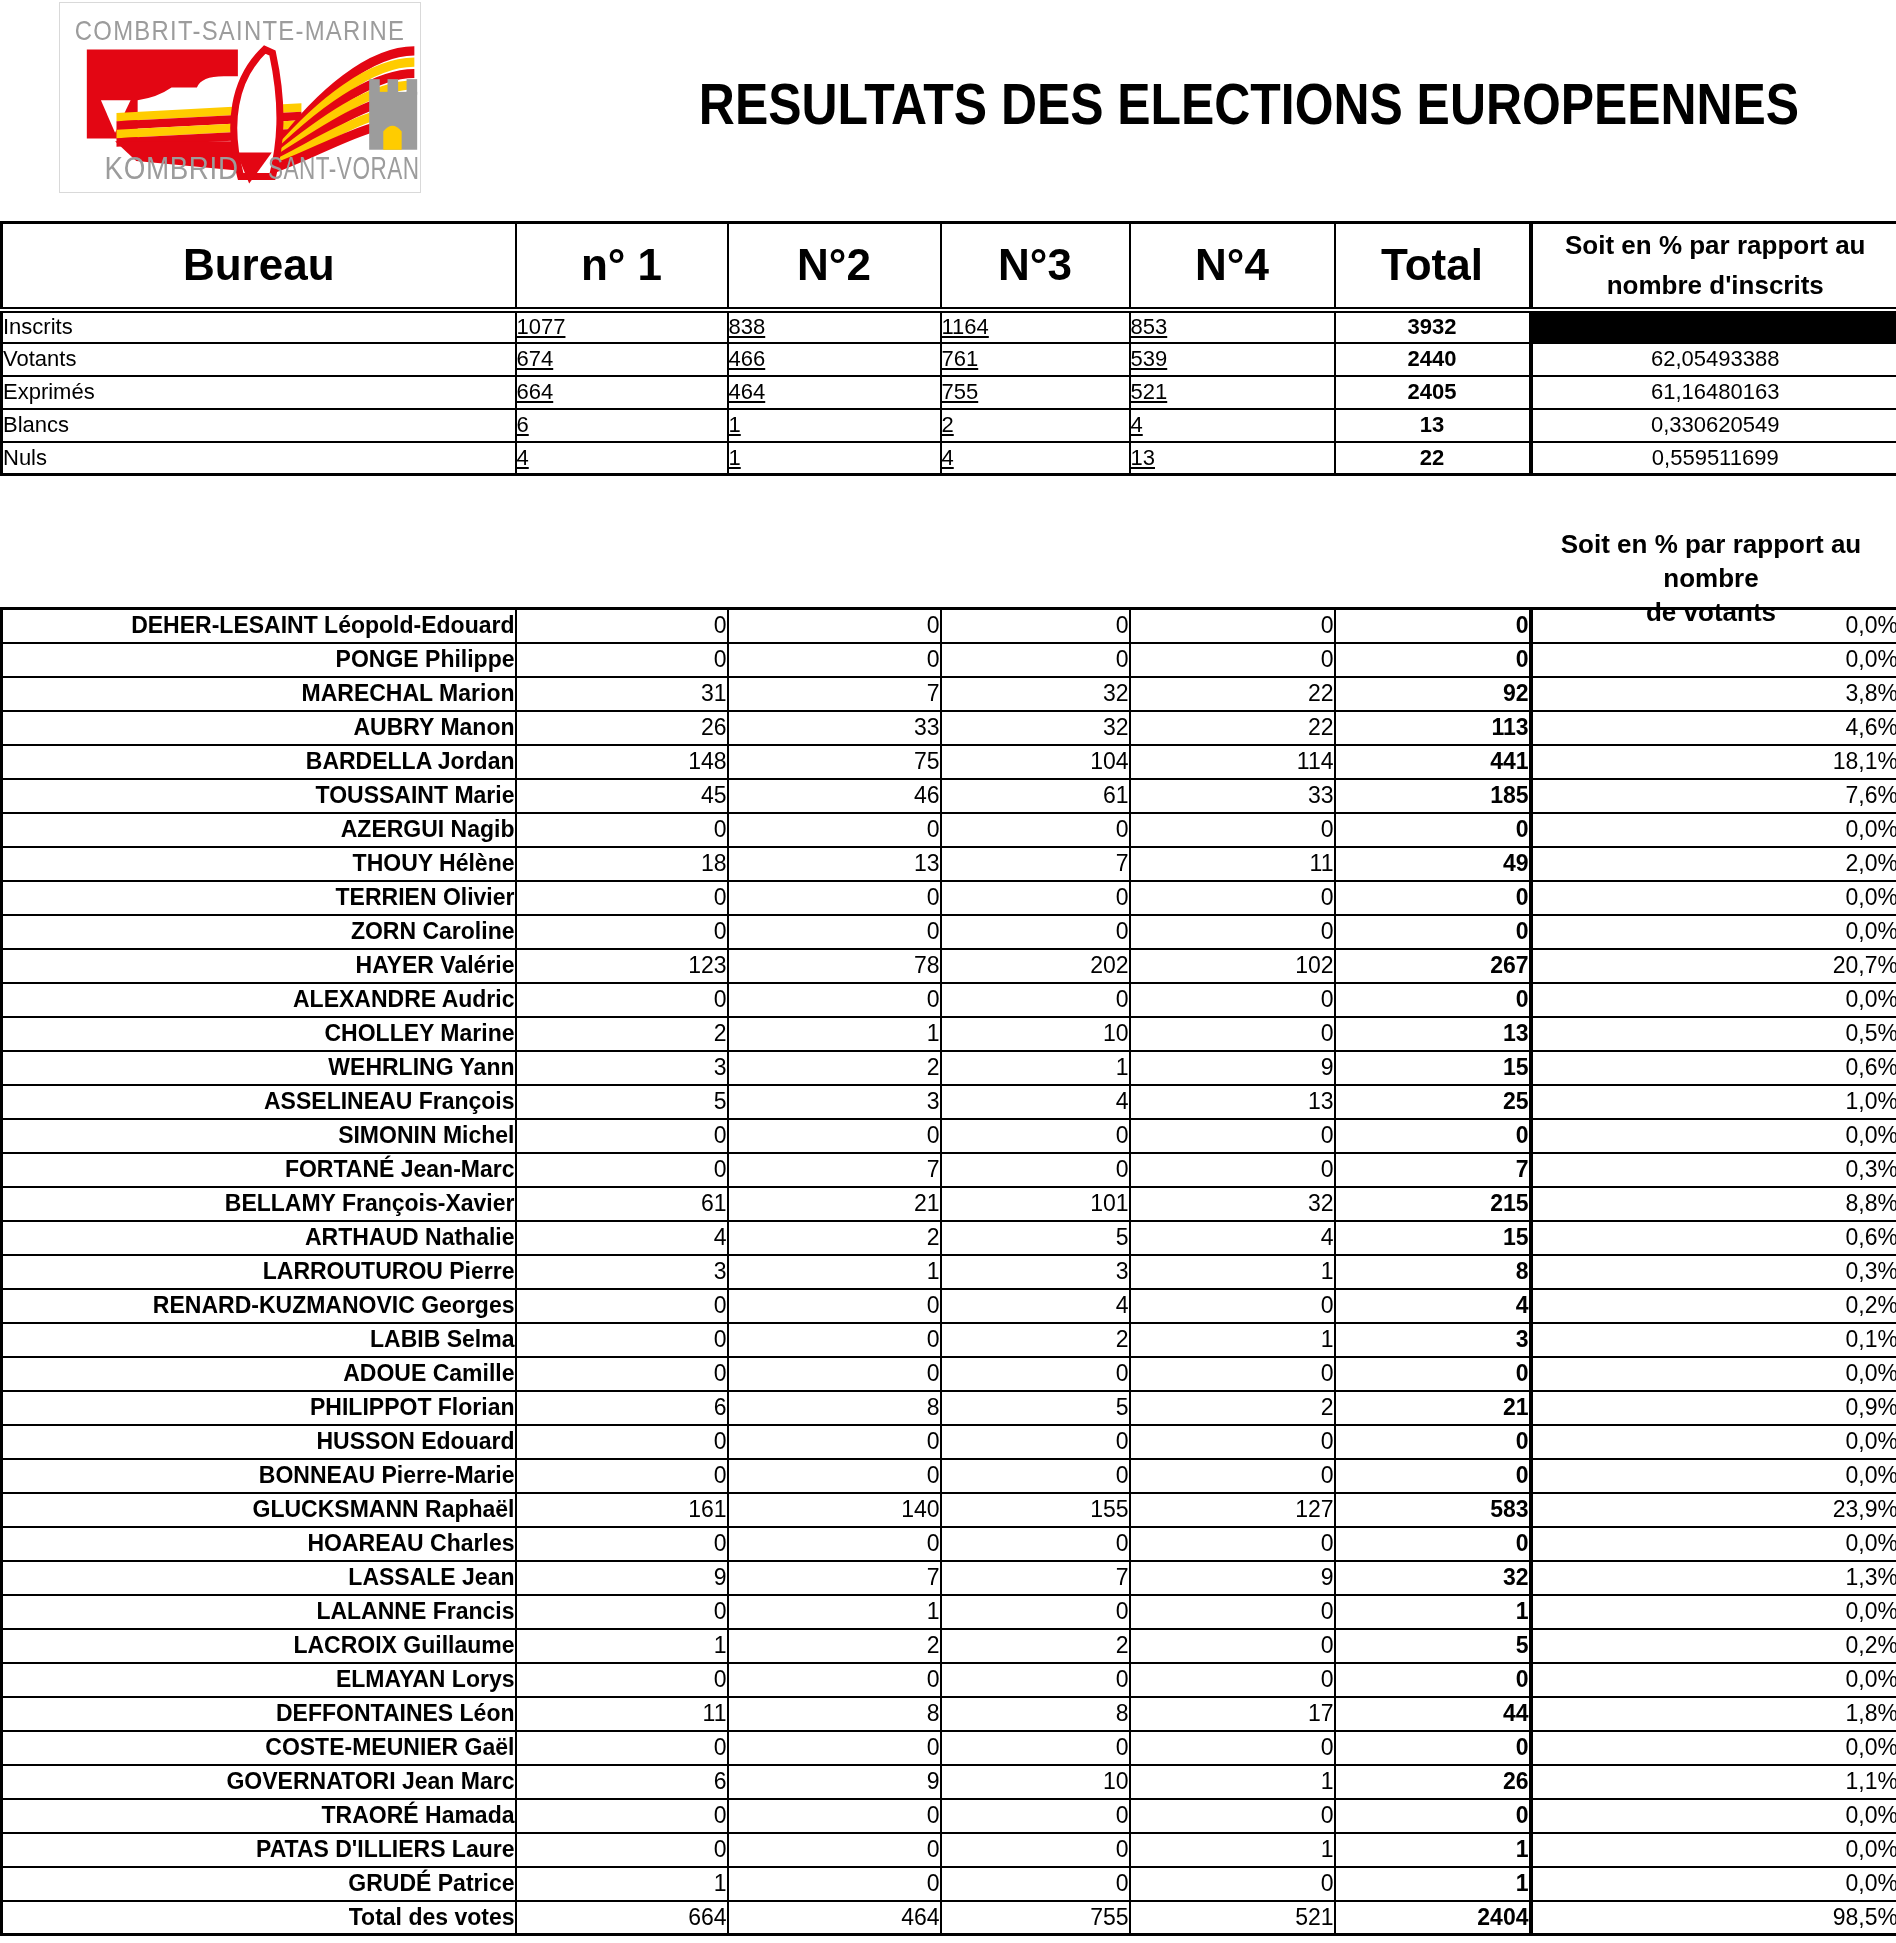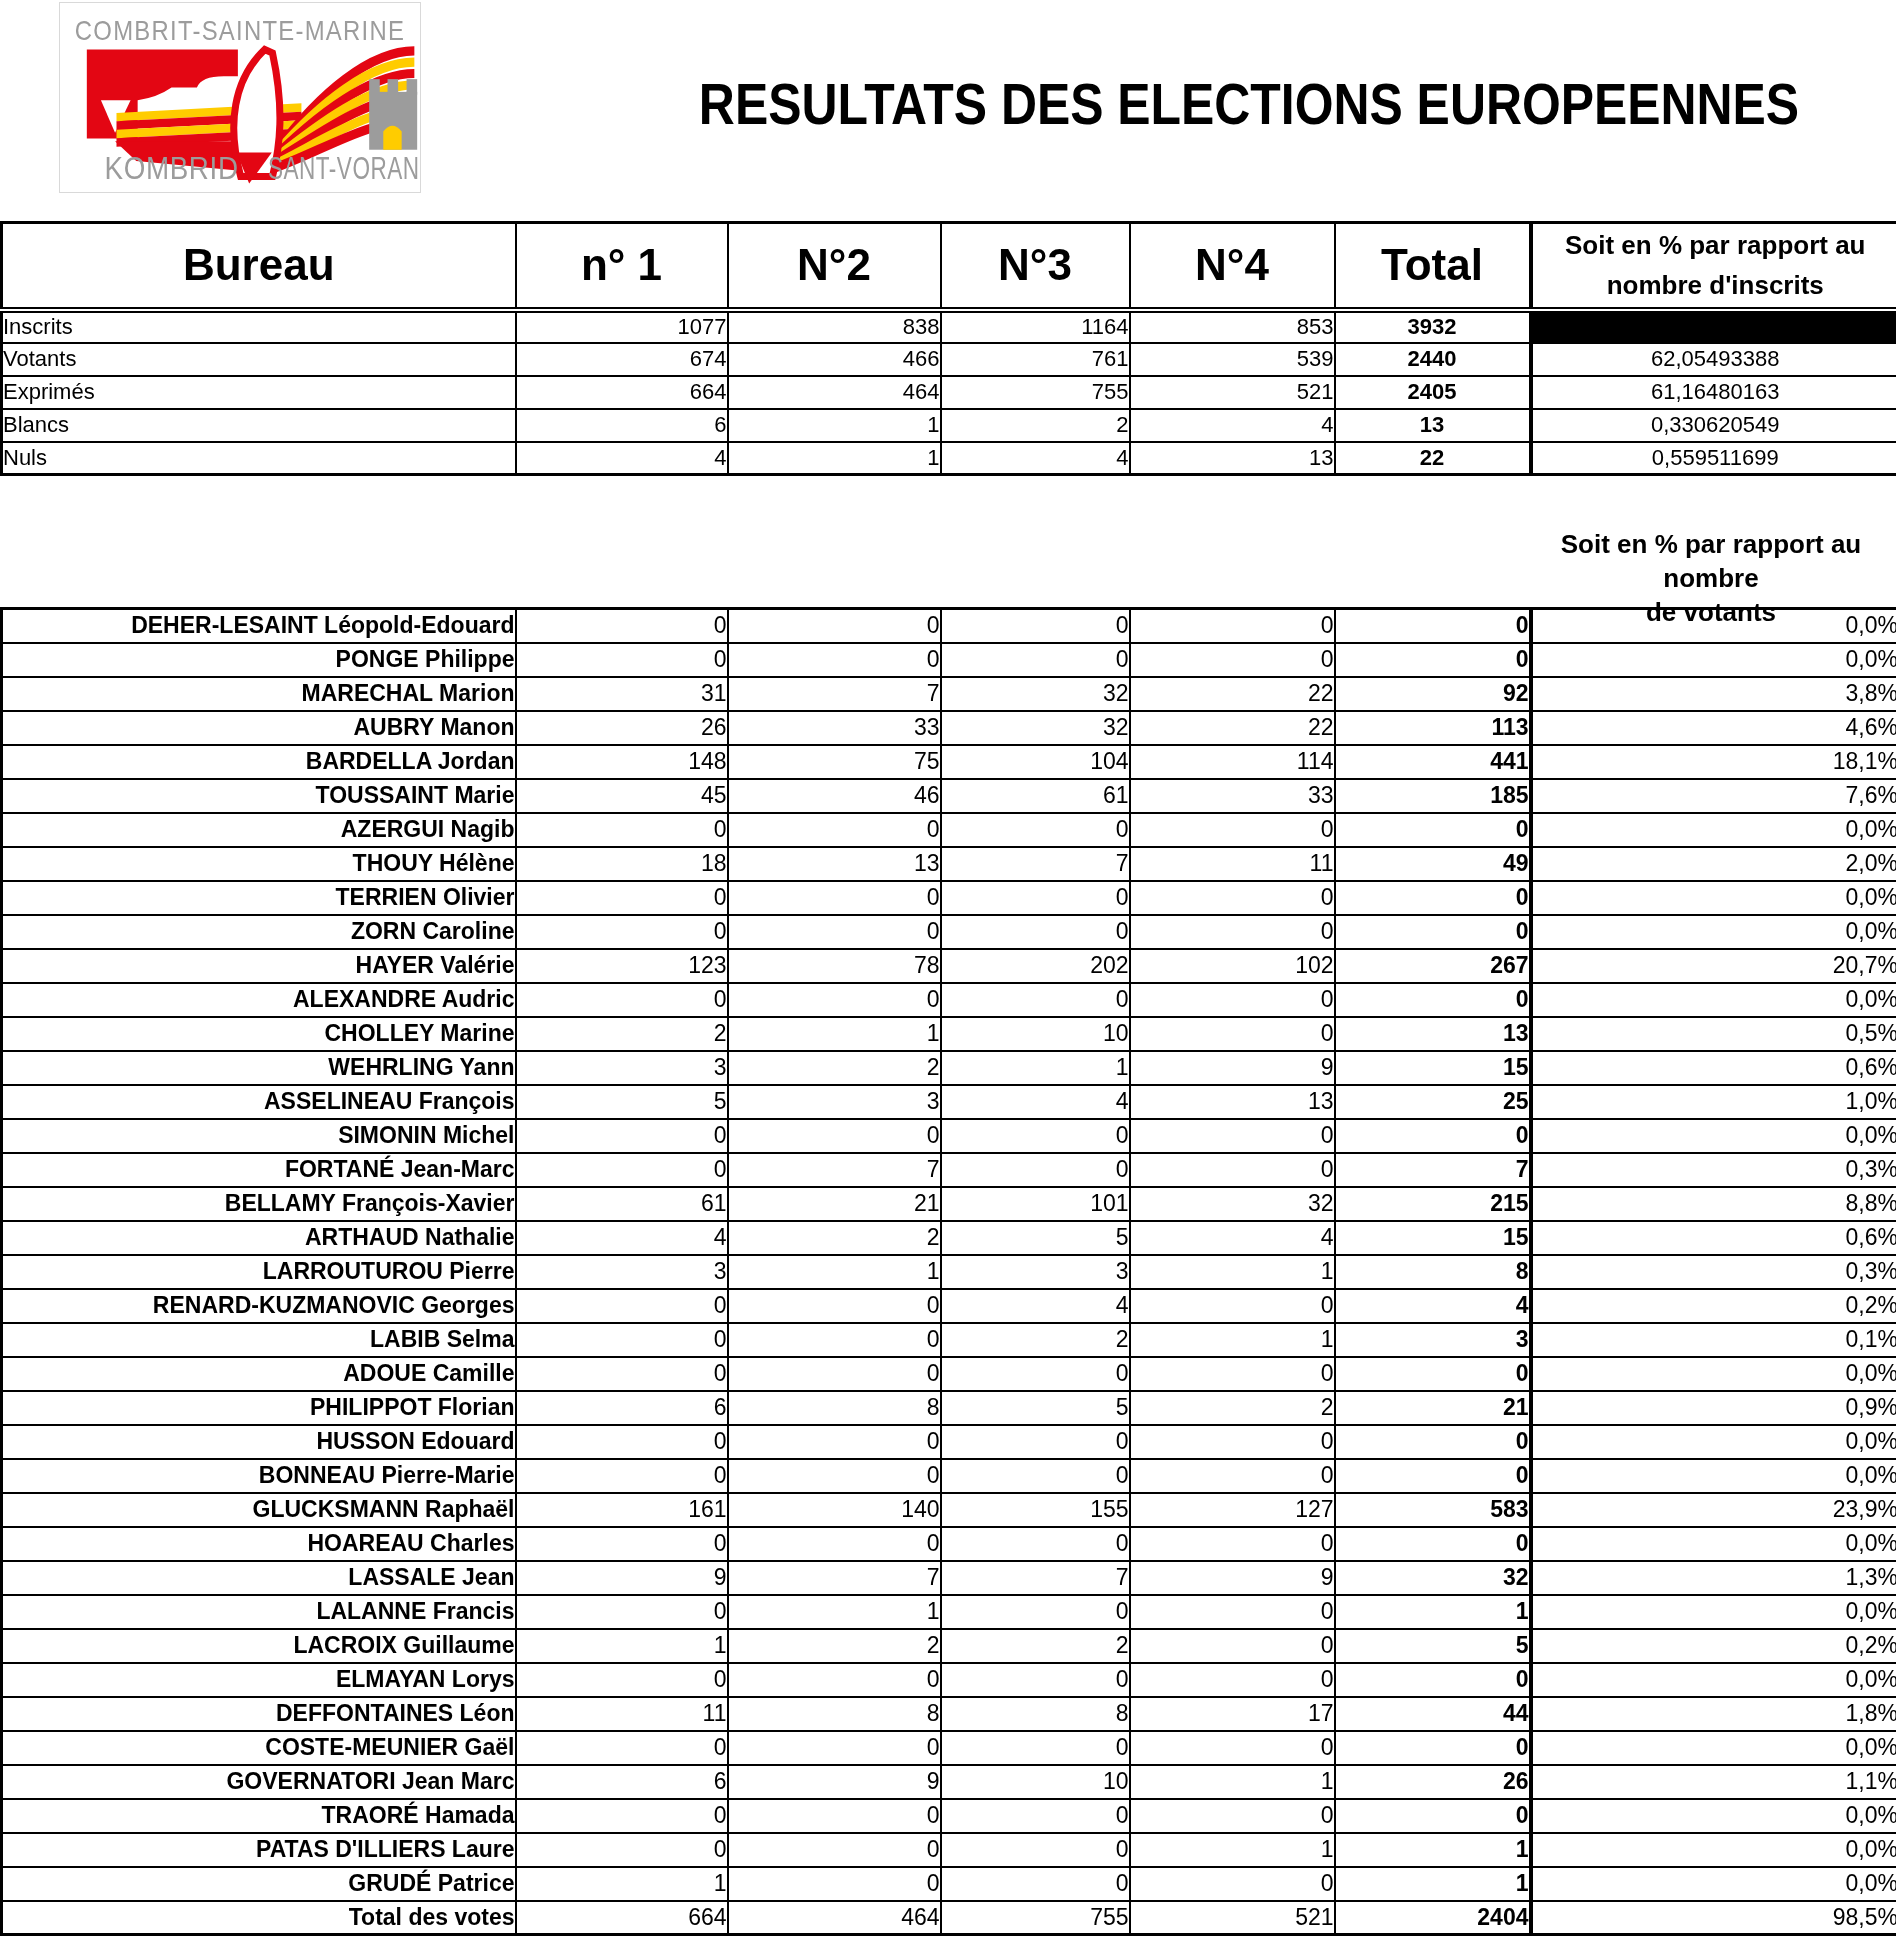--- a/index.html
+++ b/index.html
@@ -48,21 +48,21 @@
   #summary-table thead th{
     font-size:44px;font-weight:bold;text-align:center;white-space:normal;
   }
   #summary-table thead th.pct-col{font-size:26px;line-height:1.55;}
   #summary-table tbody tr{height:33px;}
   #summary-table thead th{border-bottom:6px double #000;}
   #results-table tbody tr{height:34px;}
 
   .lbl{font-weight:normal;font-size:22px;text-align:left;padding-left:6px;}
   .name{font-weight:bold;font-size:23px;text-align:right;padding-left:6px;}
-  .num{font-size:22px;text-align:right;padding-right:6.8px;font-weight:normal;}
+  .num{font-size:22px;text-align:left;padding-right:6.8px;font-weight:normal;text-decoration:underline;}
   .numr{font-size:23px;text-align:right;padding-right:6.8px;font-weight:normal;}
   .tot{font-size:22px;text-align:center;padding-right:6.8px;font-weight:bold;}
   .totr{font-size:23px;text-align:right;padding-right:6.8px;font-weight:bold;}
   .pctc{font-size:22px;text-align:center;font-weight:normal;}
   .pctr{font-size:23px;text-align:right;padding-right:6.8px;font-weight:normal;}
   .black-cell{background:#000;}
 
   
   .votants-note{
     position:absolute;top:527px;left:1525px;width:372px;

